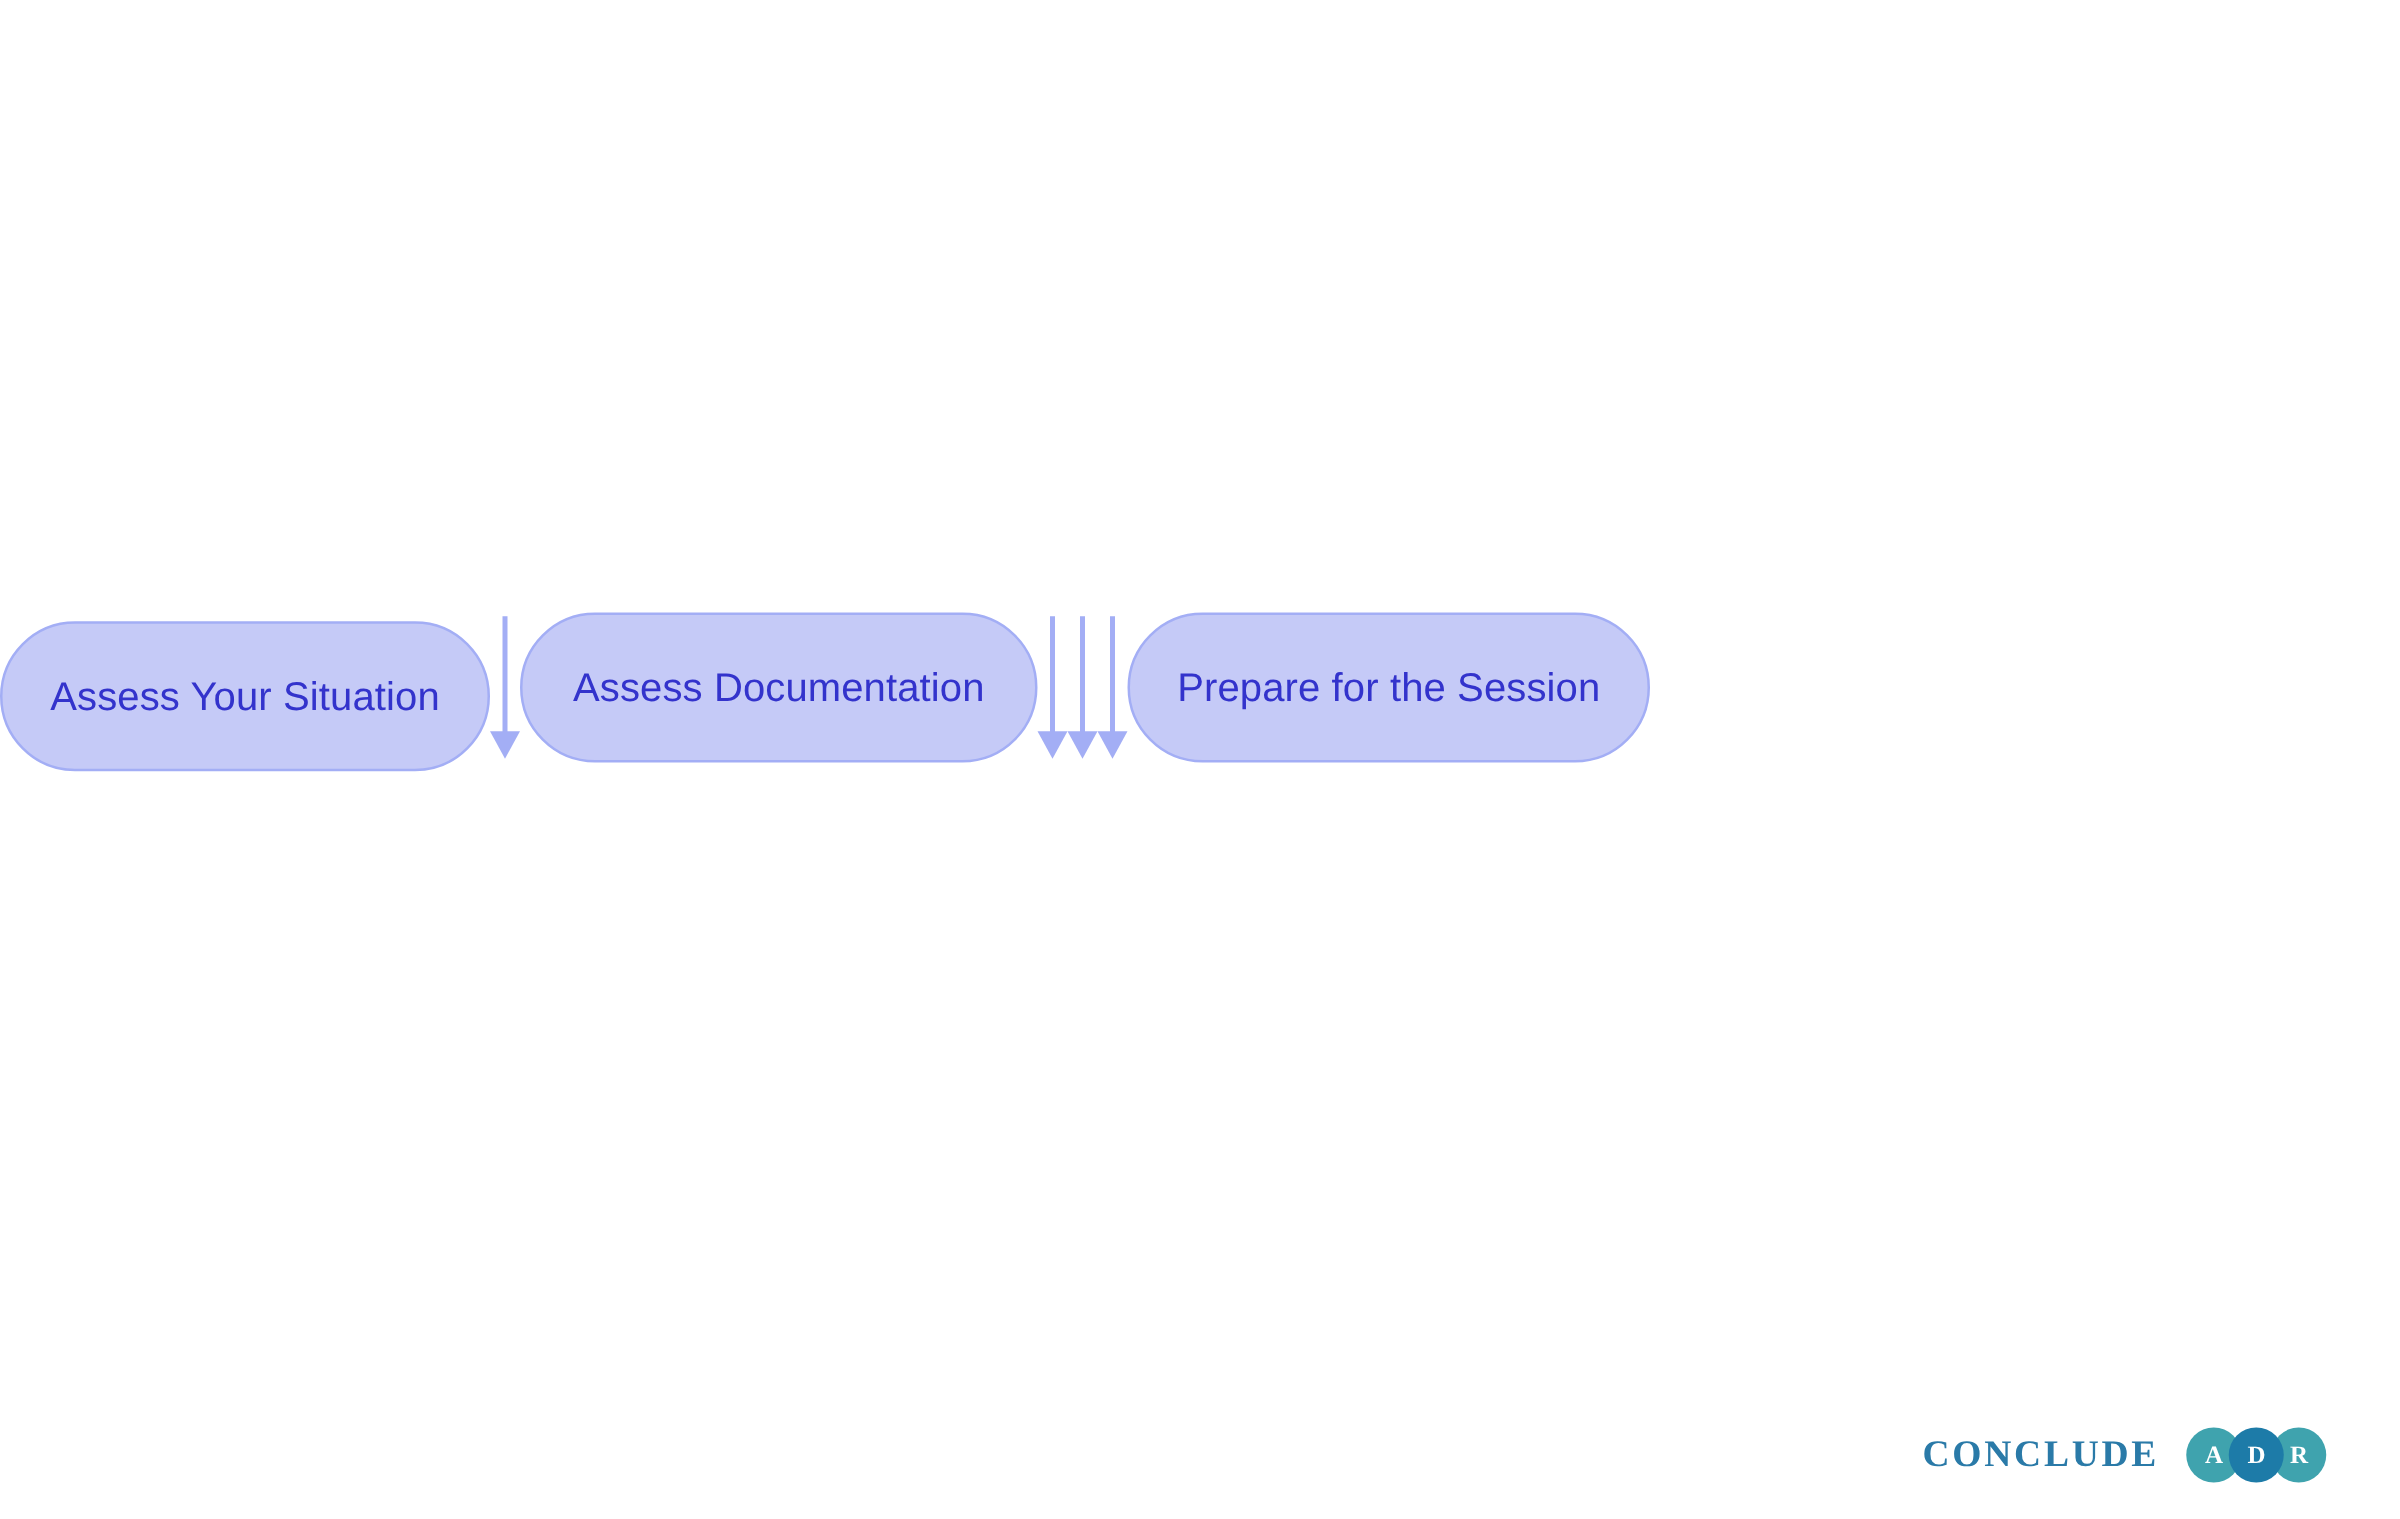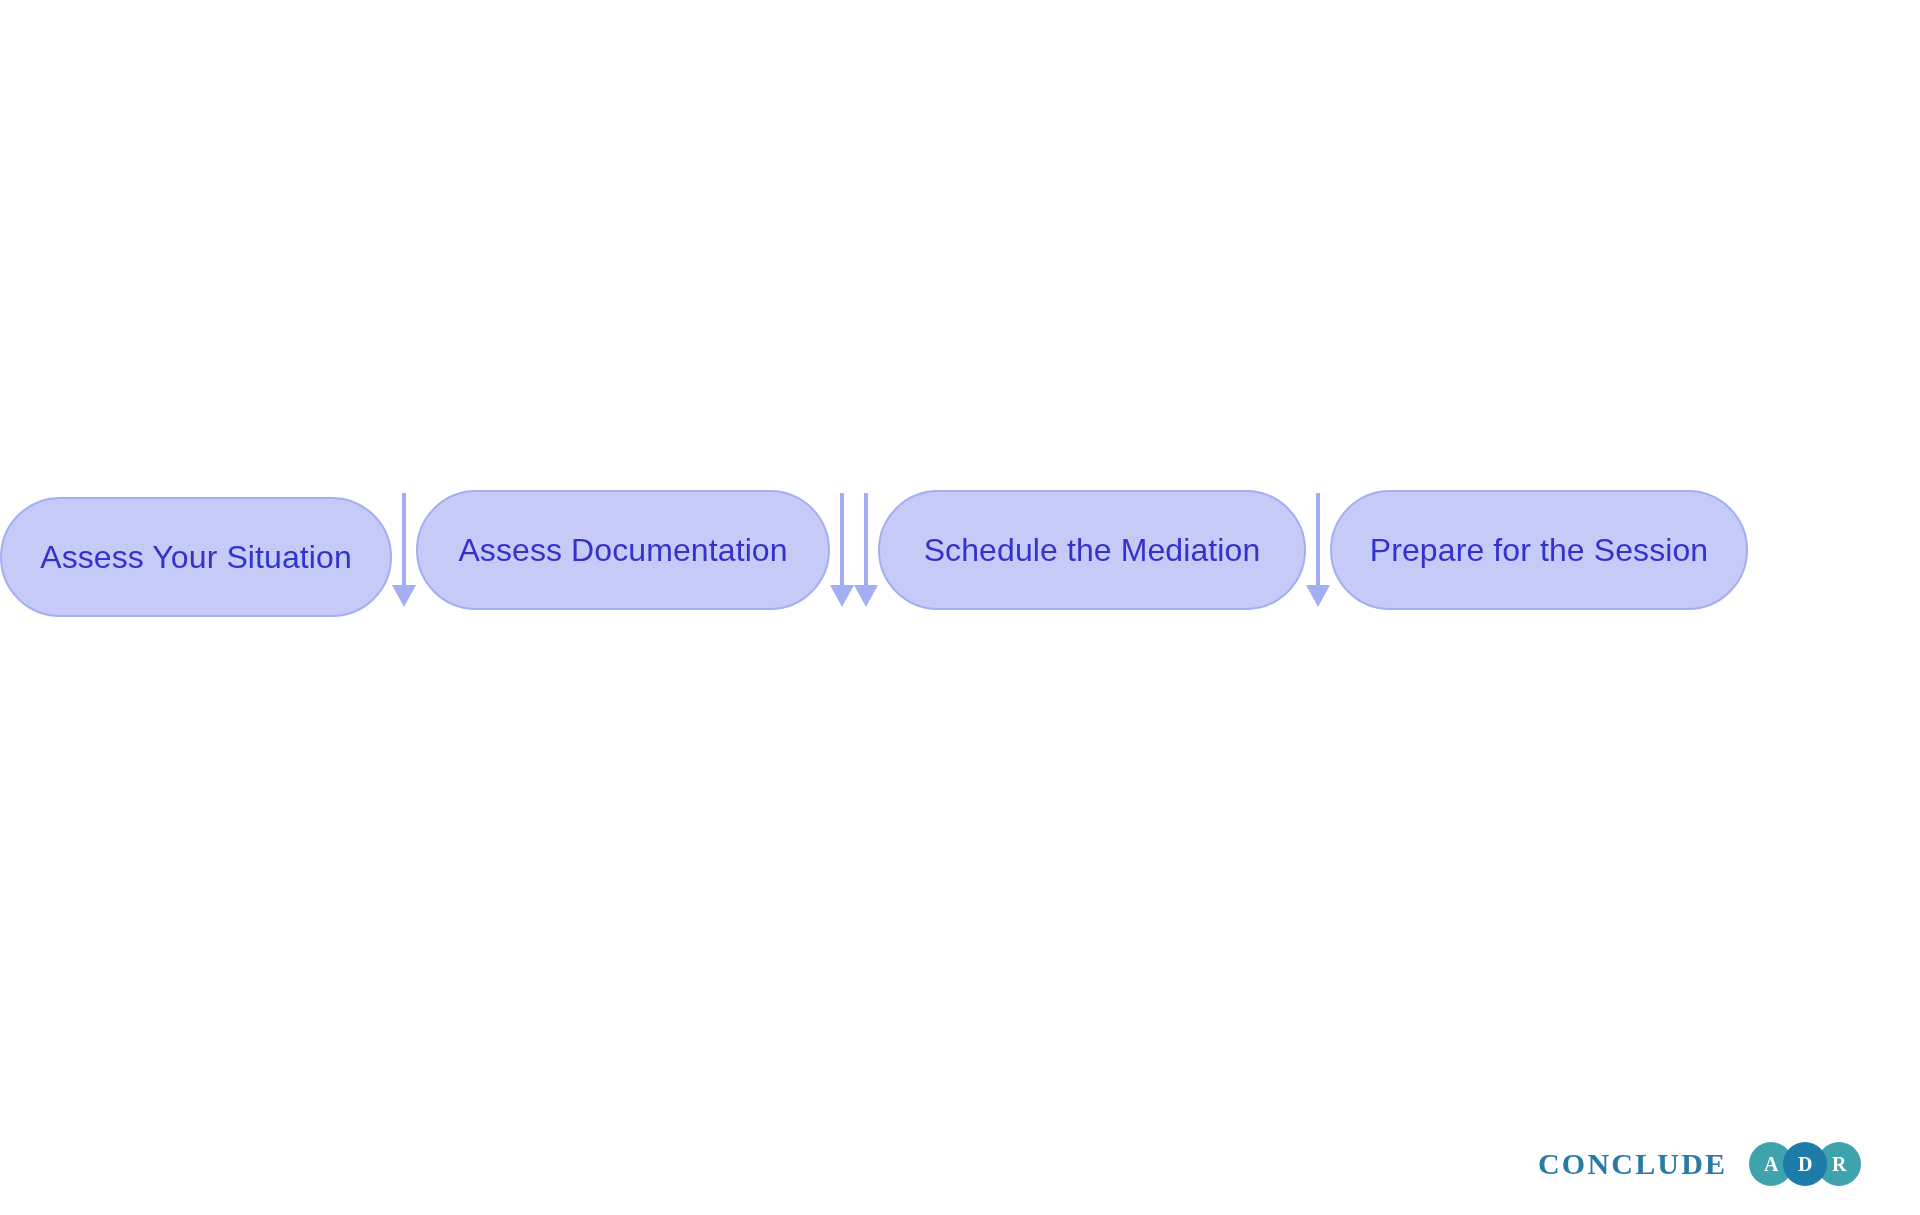--- a/index.html
+++ b/index.html
@@ -147,25 +147,20 @@
       <div class="connector-line"></div>
       <div class="connector-head"></div>
     </div>
 
 
     <div class="connector" style="height:114px;">
       <div class="connector-line"></div>
       <div class="connector-head"></div>
     </div>
 
-    <div class="node-row">
-      <div class="node" style="width:428px;">
-        <span class="node-label">Schedule the Mediation</span>
-      </div>
-    </div>
 
     <div class="connector" style="height:114px;">
       <div class="connector-line"></div>
       <div class="connector-head"></div>
     </div>
 
     <div class="node-row">
       <div class="node" style="width:418px;text-align:center;">
         <span class="node-label">Prepare for the Session</span>
       </div>

